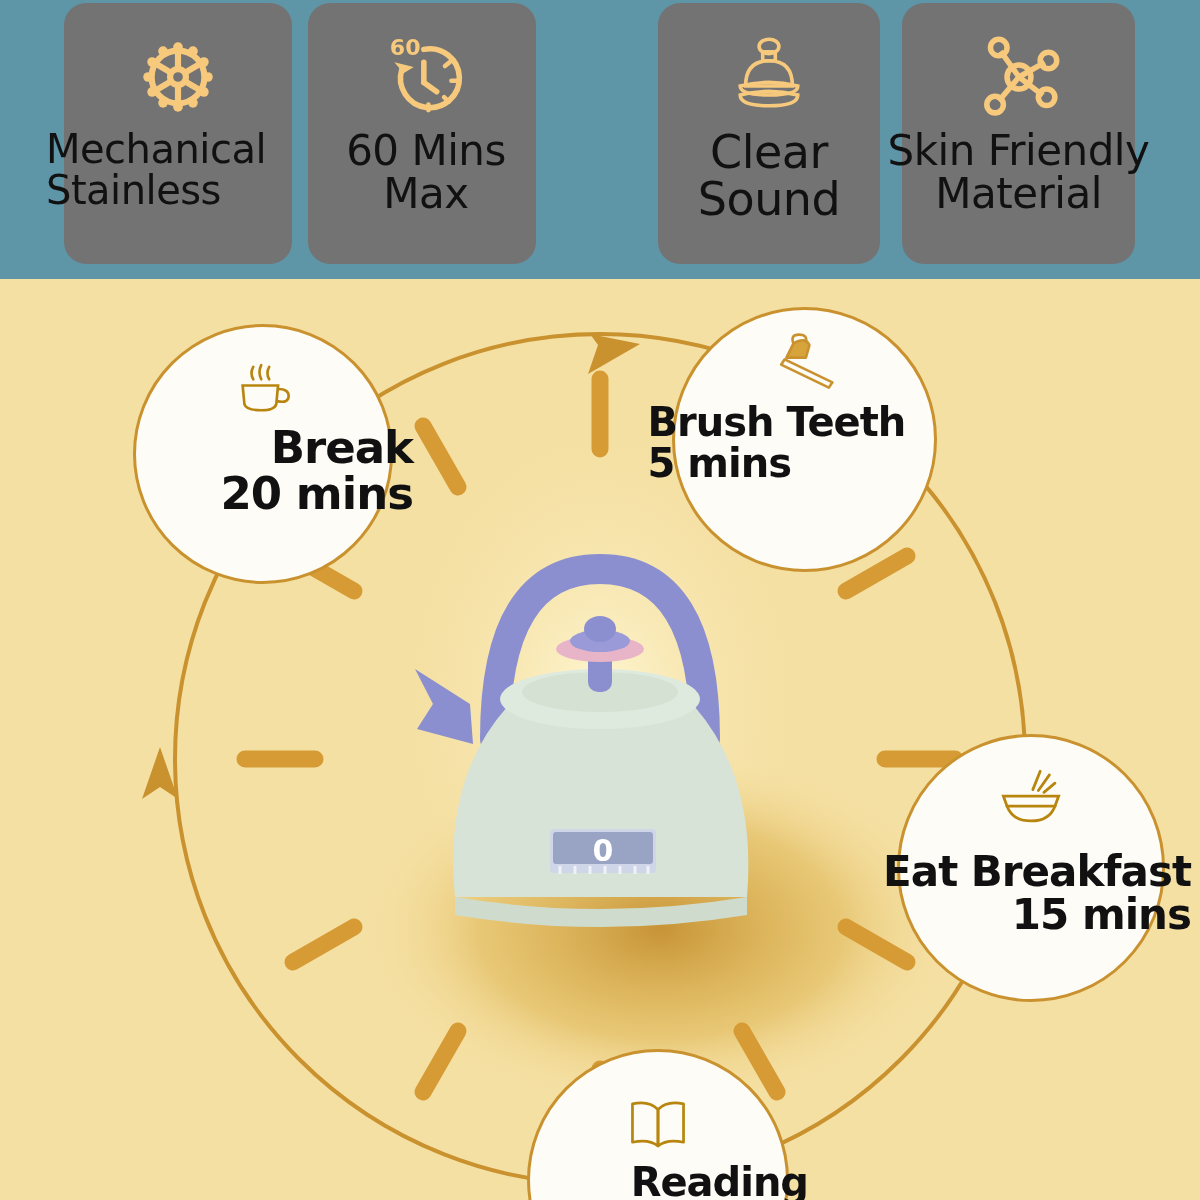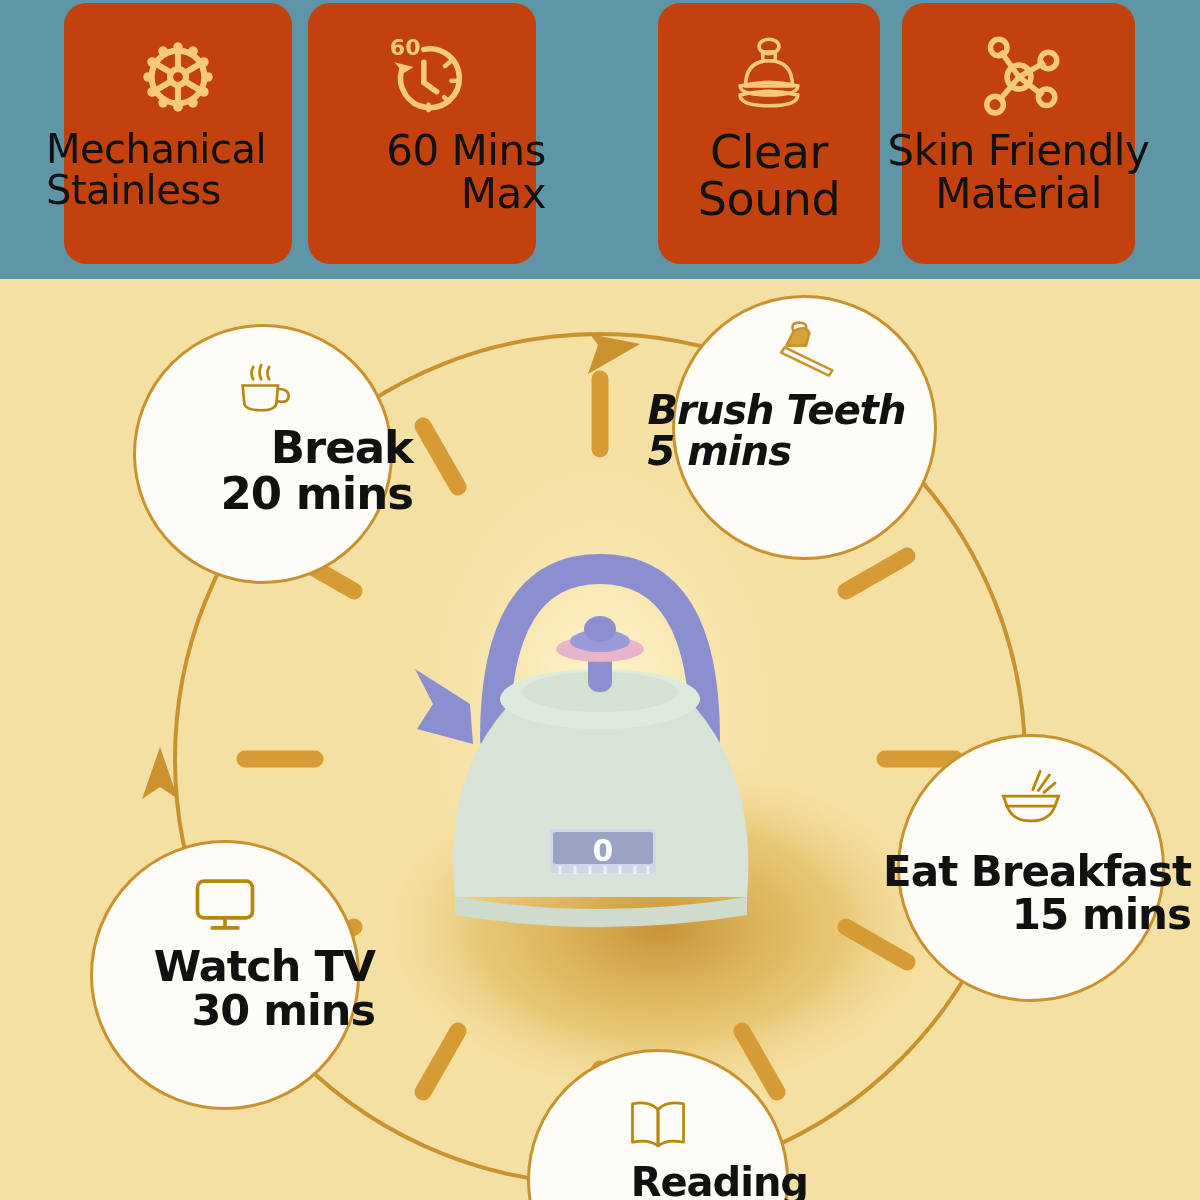--- a/index.html
+++ b/index.html
@@ -10,21 +10,21 @@
   }
   .page{position:relative;width:1200px;height:1200px;overflow:hidden;}
 
   
   .banner{
     position:absolute;left:0;top:0;width:1200px;height:279px;
     background:#5e96a8;
   }
   .fcard{
     position:absolute;top:3px;height:261px;
-    background:#c2410c;border-radius:22px;
+    background:#737373;border-radius:22px;
     display:flex;flex-direction:column;align-items:center;
     overflow:visible;
   }
   .fcard .ficon{
     margin-top:26px;height:96px;width:100%;
     display:flex;align-items:center;justify-content:center;
     color:#f7c97d;
   }
   .fcard .flabel{
     font-family:"DejaVu Sans", sans-serif;
@@ -32,21 +32,21 @@
     color:#111111;
     line-height:1.03;
     text-align:center;
     white-space:pre-line;
     letter-spacing:-0.5px;
     margin-top:4px;
   }
   #card0{left:64px;width:228px;}
   #card0 .flabel{font-size:40px;text-align:left;width:250px;margin-left:-14px;}
   #card1{left:308px;width:228px;}
-  #card1 .flabel{font-size:42px;text-align:right;width:240px;margin-left:8px;}
+  #card1 .flabel{font-size:42px;text-align:center;width:240px;margin-left:8px;}
   #card2{left:658px;width:222px;}
   #card2 .flabel{font-size:46px;}
   #card3{left:902px;width:233px;}
   #card3 .flabel{font-size:42px;width:290px;margin-left:0px;}
 
   
   .clockwrap{
     position:absolute;left:0;top:279px;width:1200px;height:921px;
     background:#f5e0a3;overflow:hidden;
   }
@@ -70,21 +70,21 @@
   }
   .bub .btxt{
     font-family:"DejaVu Sans", sans-serif;font-weight:bold;color:#111;
     text-align:right;line-height:1.02;white-space:pre-line;letter-spacing:-1px;
   }
 
   #bub-break{left:133px;top:45px;width:260px;height:260px;}
   #bub-break .btxt{font-size:45px;margin-top:6px;width:300px;}
   #bub-break .bicon{margin-top:32px;}
 
-  #bub-brush{left:672px;top:16px;width:265px;height:265px;font-style:italic;}
+  #bub-brush{left:672px;top:28px;width:265px;height:265px;}
   #bub-brush .btxt{font-size:40px;margin-top:10px;width:320px;text-align:left;margin-left:6px;}
   #bub-brush .bicon{margin-top:22px;}
 
   #bub-eat{left:897px;top:455px;width:268px;height:268px;}
   #bub-eat .btxt{font-size:42px;margin-top:24px;width:320px;}
   #bub-eat .bicon{margin-top:30px;}
 
   #bub-tv{left:90px;top:561px;width:270px;height:270px;}
   #bub-tv .btxt{font-size:43px;margin-top:10px;width:300px;}
   #bub-tv .bicon{margin-top:32px;}
@@ -299,33 +299,20 @@
             <line x1="64" y1="17" x2="52" y2="27"></line>
             <path d="M 8 31 L 68 31 L 64 42 Q 58 58 38 58 Q 18 58 12 42 Z"></path>
             <line x1="12" y1="42" x2="64" y2="42"></line>
           </g>
         </svg>
       </div>
       <div class="btxt">Eat Breakfast
 15 mins</div>
     </div>
 
-    <div class="bub" id="bub-tv">
-      <div class="bicon">
-        <svg width="66" height="58" viewBox="0 0 72 62">
-          <g fill="none" stroke="#b8860f" stroke-width="4" stroke-linecap="round">
-            <rect x="6" y="5" width="60" height="40" rx="7"></rect>
-            <line x1="36" y1="45" x2="36" y2="55"></line>
-            <line x1="22" y1="56" x2="50" y2="56"></line>
-          </g>
-        </svg>
-      </div>
-      <div class="btxt">Watch TV
-30 mins</div>
-    </div>
 
     <div class="bub" id="bub-read">
       <div class="bicon">
         <svg width="62" height="52" viewBox="0 0 68 56">
           <g fill="none" stroke="#b8860f" stroke-width="3" stroke-linejoin="round">
             <path d="M 34 12 Q 24 2 6 6 L 6 48 Q 24 44 34 52 Z"></path>
             <path d="M 34 12 Q 44 2 62 6 L 62 48 Q 44 44 34 52 Z"></path>
           </g>
         </svg>
       </div>

